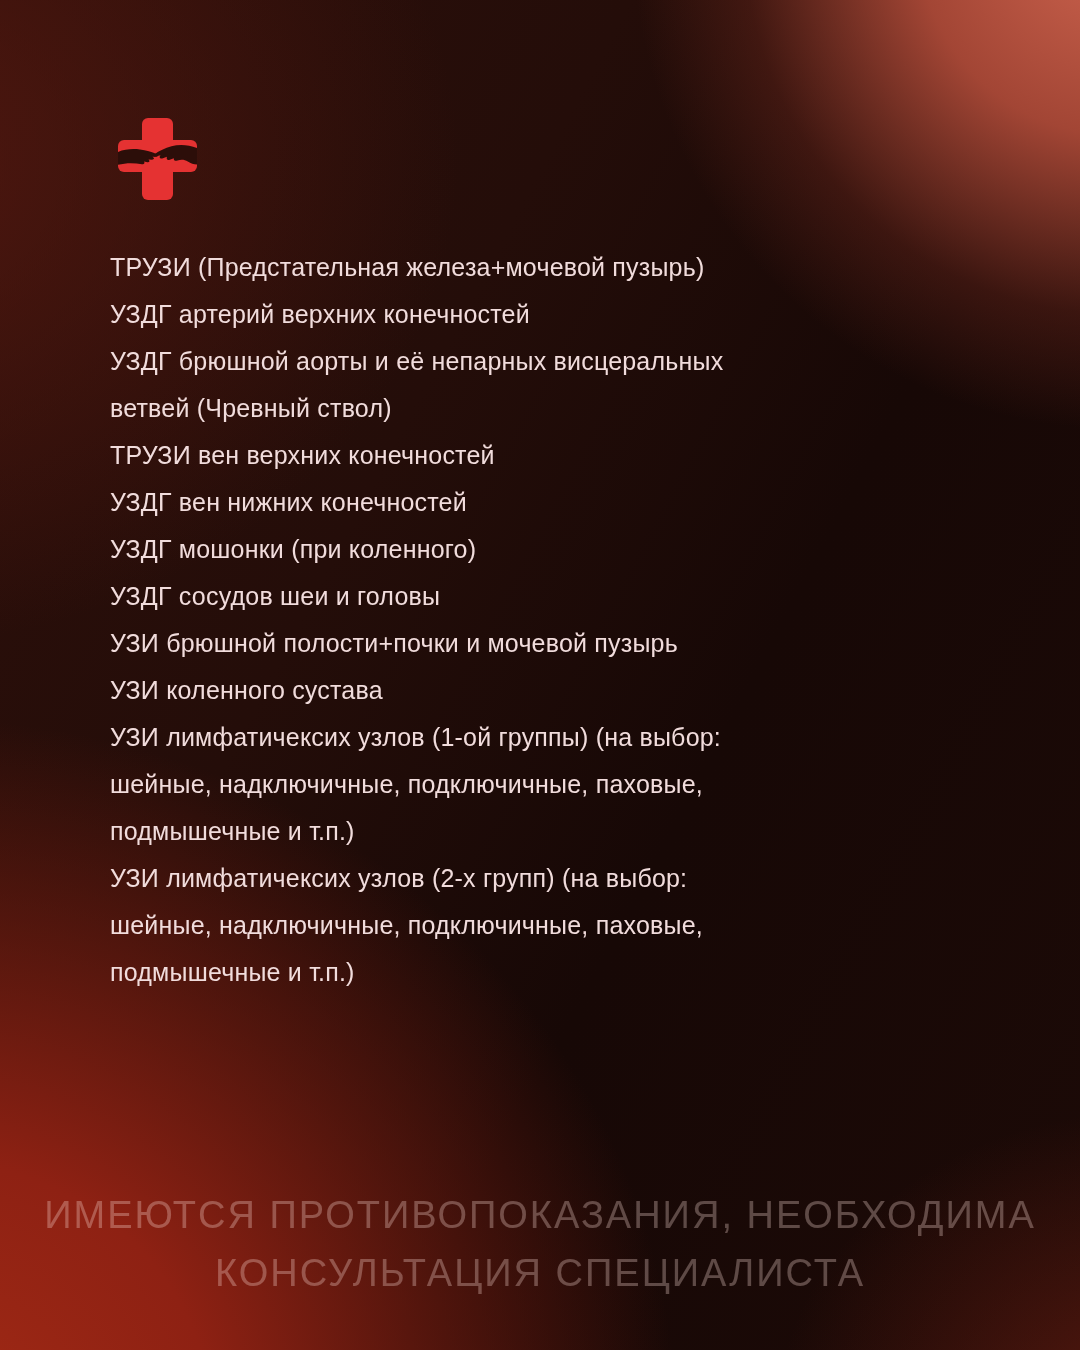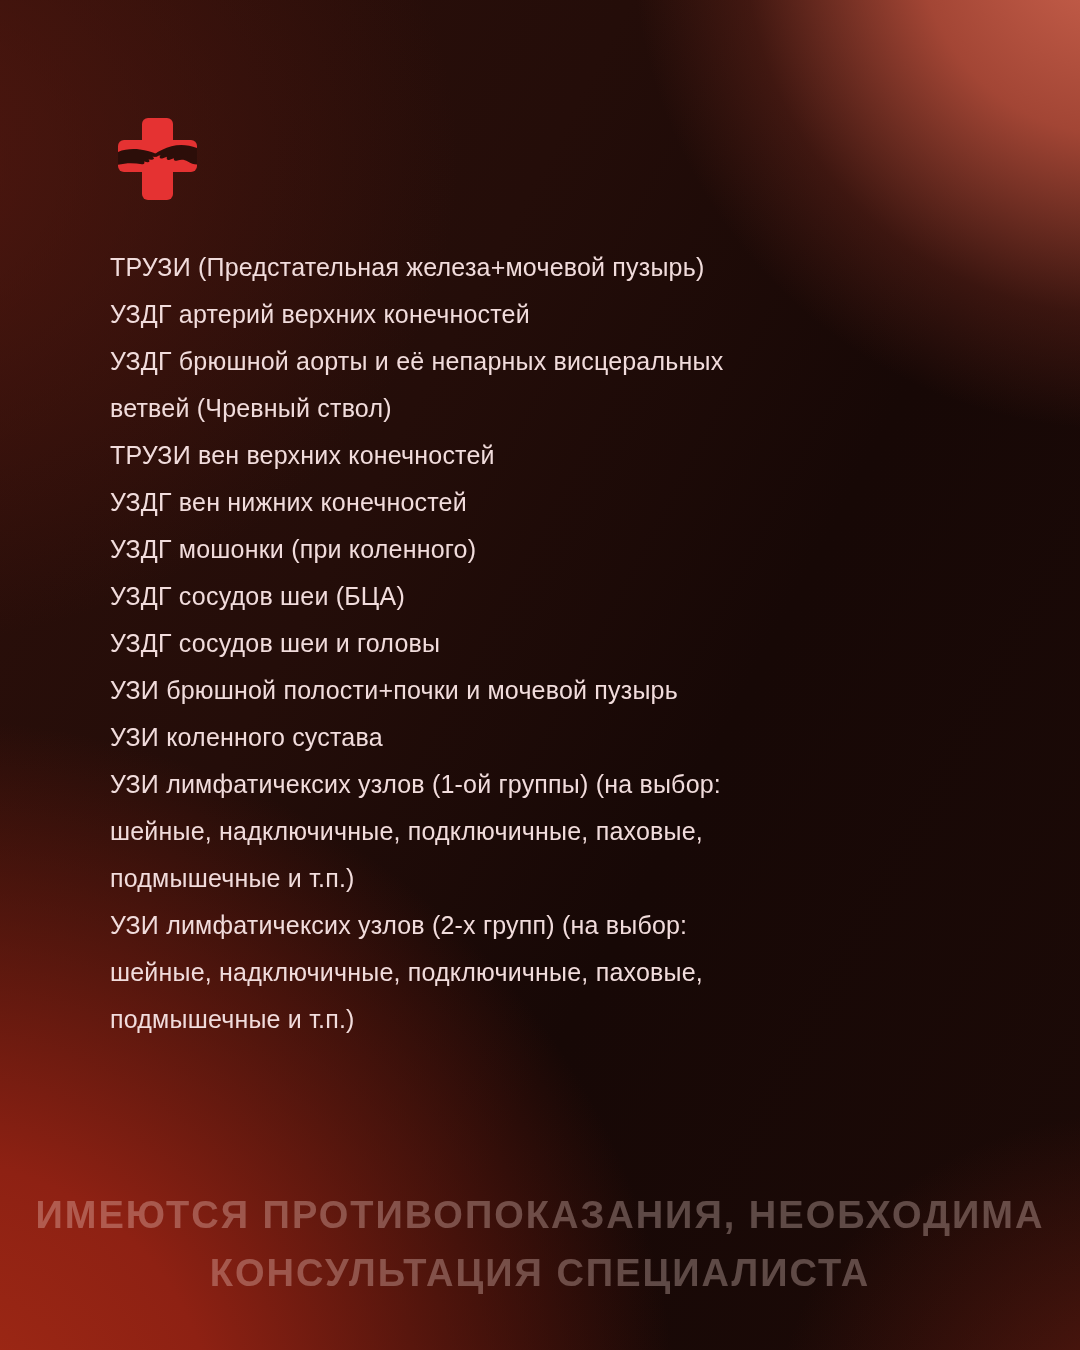--- a/index.html
+++ b/index.html
@@ -47,21 +47,21 @@
     letter-spacing: 0.2px;
   }
   .disclaimer {
     position: absolute;
     left: 0;
     top: 1186px;
     width: 1080px;
     text-align: center;
     font-size: 38px;
     line-height: 58px;
-    font-weight: 700;
+    font-weight: 400;
     letter-spacing: 2px;
     color: rgba(255, 226, 217, 0.30);
     white-space: pre-line;
   }
 </style>
 </head>
 <body>
 
 <div class="poster">
 
@@ -96,21 +96,20 @@
   </svg>
 
   <div class="service-list">
     <div class="service-item">ТРУЗИ (Предстательная железа+мочевой пузырь)</div>
     <div class="service-item">УЗДГ артерий верхних конечностей</div>
     <div class="service-item">УЗДГ брюшной аорты и её непарных висцеральных
 ветвей (Чревный ствол)</div>
     <div class="service-item">ТРУЗИ вен верхних конечностей</div>
     <div class="service-item">УЗДГ вен нижних конечностей</div>
     <div class="service-item">УЗДГ мошонки (при коленного)</div>
-    <div class="service-item">УЗДГ сосудов шеи (БЦА)</div>
     <div class="service-item">УЗДГ сосудов шеи и головы</div>
     <div class="service-item">УЗИ брюшной полости+почки и мочевой пузырь</div>
     <div class="service-item">УЗИ коленного сустава</div>
     <div class="service-item">УЗИ лимфатичексих узлов (1-ой группы) (на выбор:
 шейные, надключичные, подключичные, паховые,
 подмышечные и т.п.)</div>
     <div class="service-item">УЗИ лимфатичексих узлов (2-х групп) (на выбор:
 шейные, надключичные, подключичные, паховые,
 подмышечные и т.п.)</div>
   </div>

